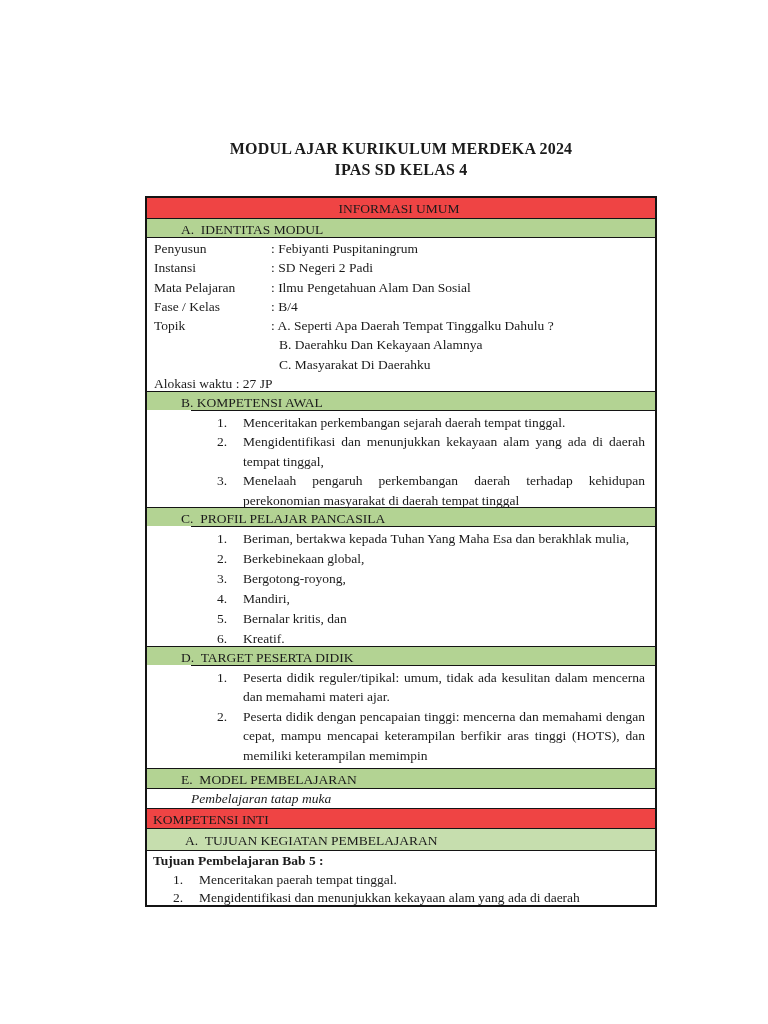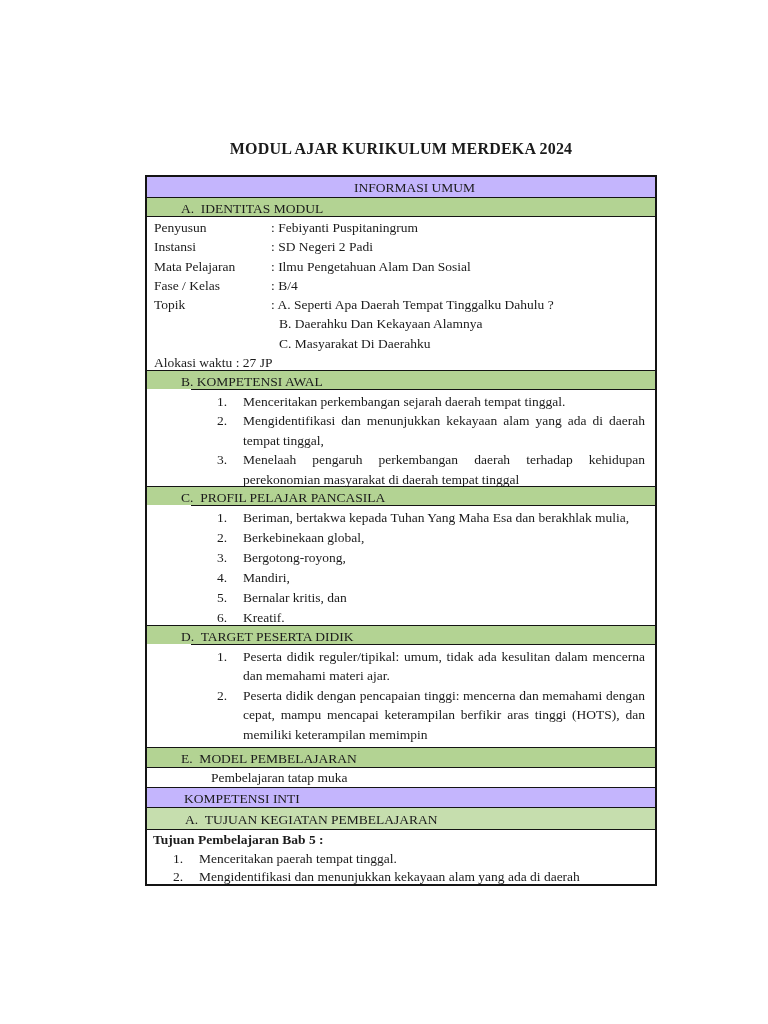--- a/index.html
+++ b/index.html
@@ -9,21 +9,21 @@
     -webkit-font-smoothing:antialiased;
   }
   .doc{position:absolute;left:145px;top:138px;width:512px;}
   .title{ text-align:center;font-weight:bold;font-size:16px;line-height:21px;letter-spacing:.2px;}
   .mtable{
     margin-top:16px;border:2px solid #141414;box-sizing:border-box;width:512px;
     font-size:13.5px;
   }
   .row{box-sizing:border-box;overflow:hidden;border-top:1.5px solid #141414;}
   .row:first-child{border-top:none;}
-  .row-dark{background:#c4b5fd;padding-left:31px;}
+  .row-dark{background:#ef4444;}
   .row-light{background:#b3d393;padding-left:28px;}
   .row-lighter{background:#c6deae;}
   .head{white-space:pre-wrap;font-size:13.5px;line-height:17px;padding:1.5px 4px 0 6px;}
   .head.center{text-align:center;padding-left:0;}
   .head.ind{padding-left:38px;}
   .h20{height:20px;} .h19{height:19px;} .h22{height:22px;}
   .content{background:#ffffff;}
   
   .ident{height:154px;padding-top:1px;}
   .fieldrow{display:flex;line-height:19.3px;}
@@ -39,30 +39,31 @@
   }
   .oitem::before{
     content:counter(item) ".";
     position:absolute;left:26px;top:0;
   }
   .just{text-align:justify;}
   .bC .oitem{line-height:20px;}
   .pad-top{padding-top:2px;margin-left:44px;}
   .cB{height:97px;} .cC{height:120px;} .cD{height:103px;}
   .cE{height:20px;} .cT{height:55px;}
-  .model-line{padding-left:64px;line-height:18px;padding-top:1px;}
+  .model-line{padding-left:44px;line-height:18px;padding-top:1px;font-style:italic;}
   .bab-title{font-weight:bold;padding-left:6px;line-height:18.5px;padding-top:1px;}
   .tujuan .oitem{line-height:18.3px;}
 </style>
 </head>
 <body>
 
 <div class="doc">
 
   <div class="title">MODUL AJAR KURIKULUM MERDEKA 2024</div>
+  <div class="title">IPAS SD KELAS 4</div>
 
   <div class="mtable">
 
     <div class="row row-dark h20">
       <div class="head center">INFORMASI UMUM</div>
     </div>
 
     <div class="row row-light h19">
       <div class="head">A.  IDENTITAS MODUL</div>
     </div>

